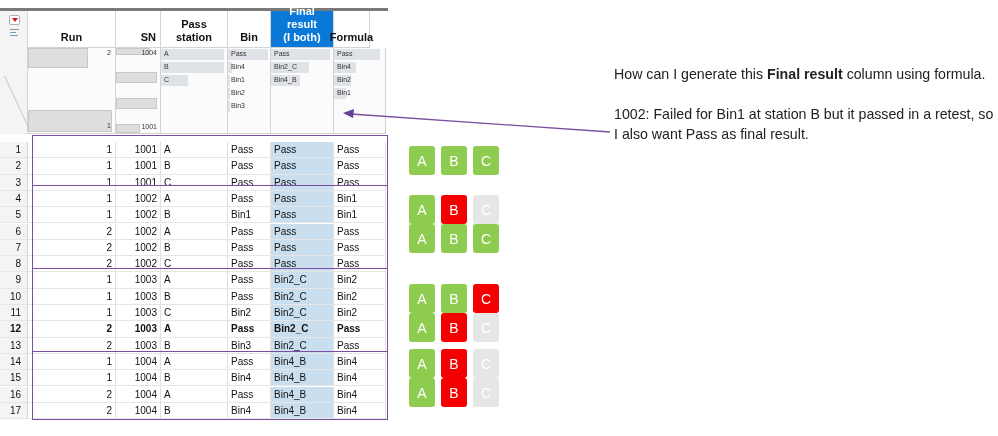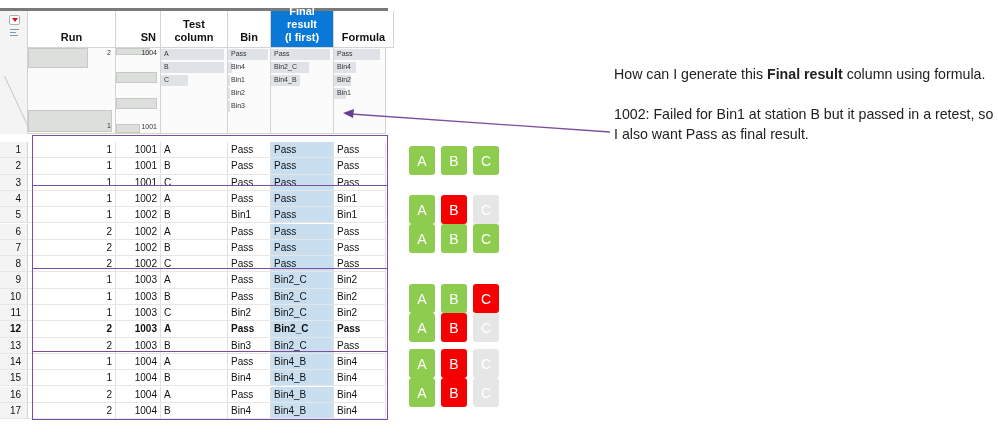--- a/index.html
+++ b/index.html
@@ -58,30 +58,30 @@
     <div class="diag"></div>
   </div>
 
   <div class="hdr center" style="left:28px;width:88px;">
       <span>Run</span>
     </div>
   <div class="hdr" style="left:116px;width:45px;">
       <span>SN</span>
     </div>
   <div class="hdr left" style="left:161px;width:67px;">
-      <span>Test column</span>
+      <span>Pass station</span>
     </div>
   <div class="hdr center" style="left:228px;width:43px;">
       <span>Bin</span>
     </div>
   <div class="hdr sel" style="left:271px;width:63px;flex-direction:column;align-items:center;justify-content:flex-end;">
     <span>Final result</span>
-    <span>(I first)</span>
-  </div>
-  <div class="hdr center" style="left:334px;width:60px;">
+    <span>(I both)</span>
+  </div>
+  <div class="hdr center" style="left:334px;width:36px;">
       <span>Formula</span>
     </div>
 
   <div class="summary" style="left:28px;width:88px;">
     <div class="gbar" style="left:0;top:0;width:60px;height:20px;"></div>
     <div class="gbar" style="left:0;top:62px;width:84px;height:22px;"></div>
     <span class="lbl" style="right:4px;top:1px;">2</span>
     <span class="lbl" style="right:4px;top:74px;">1</span>
   </div>
 

